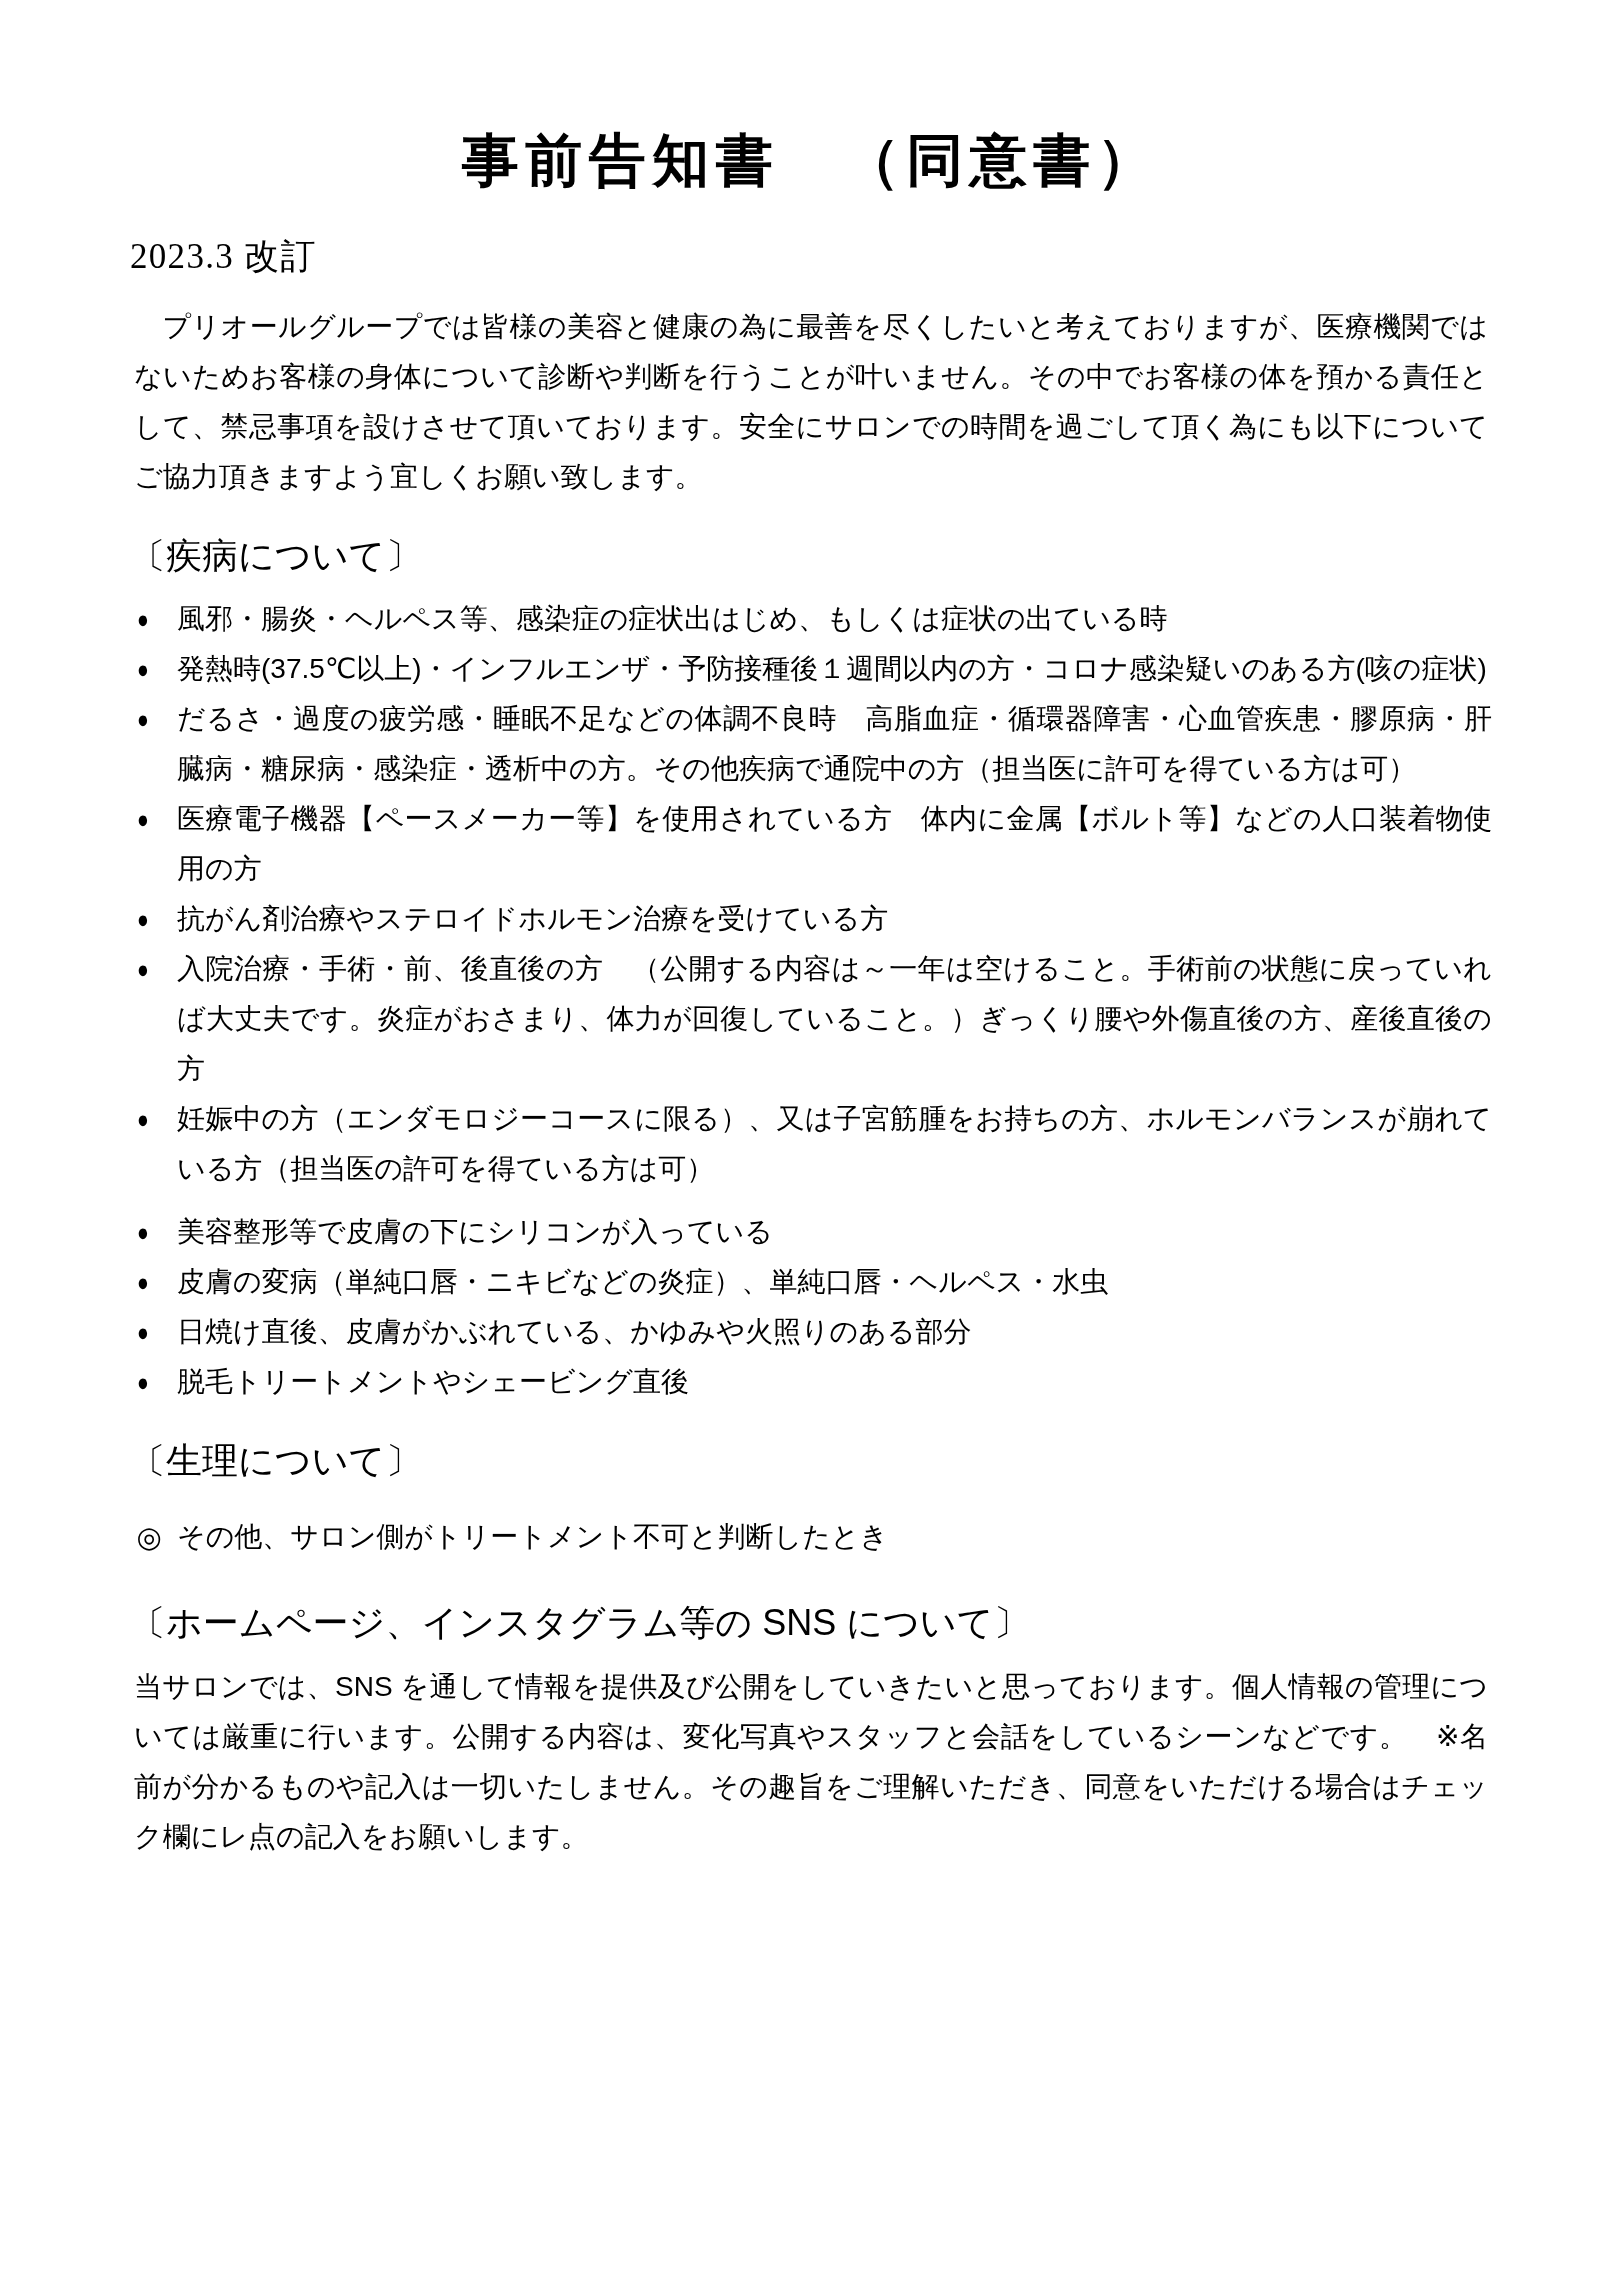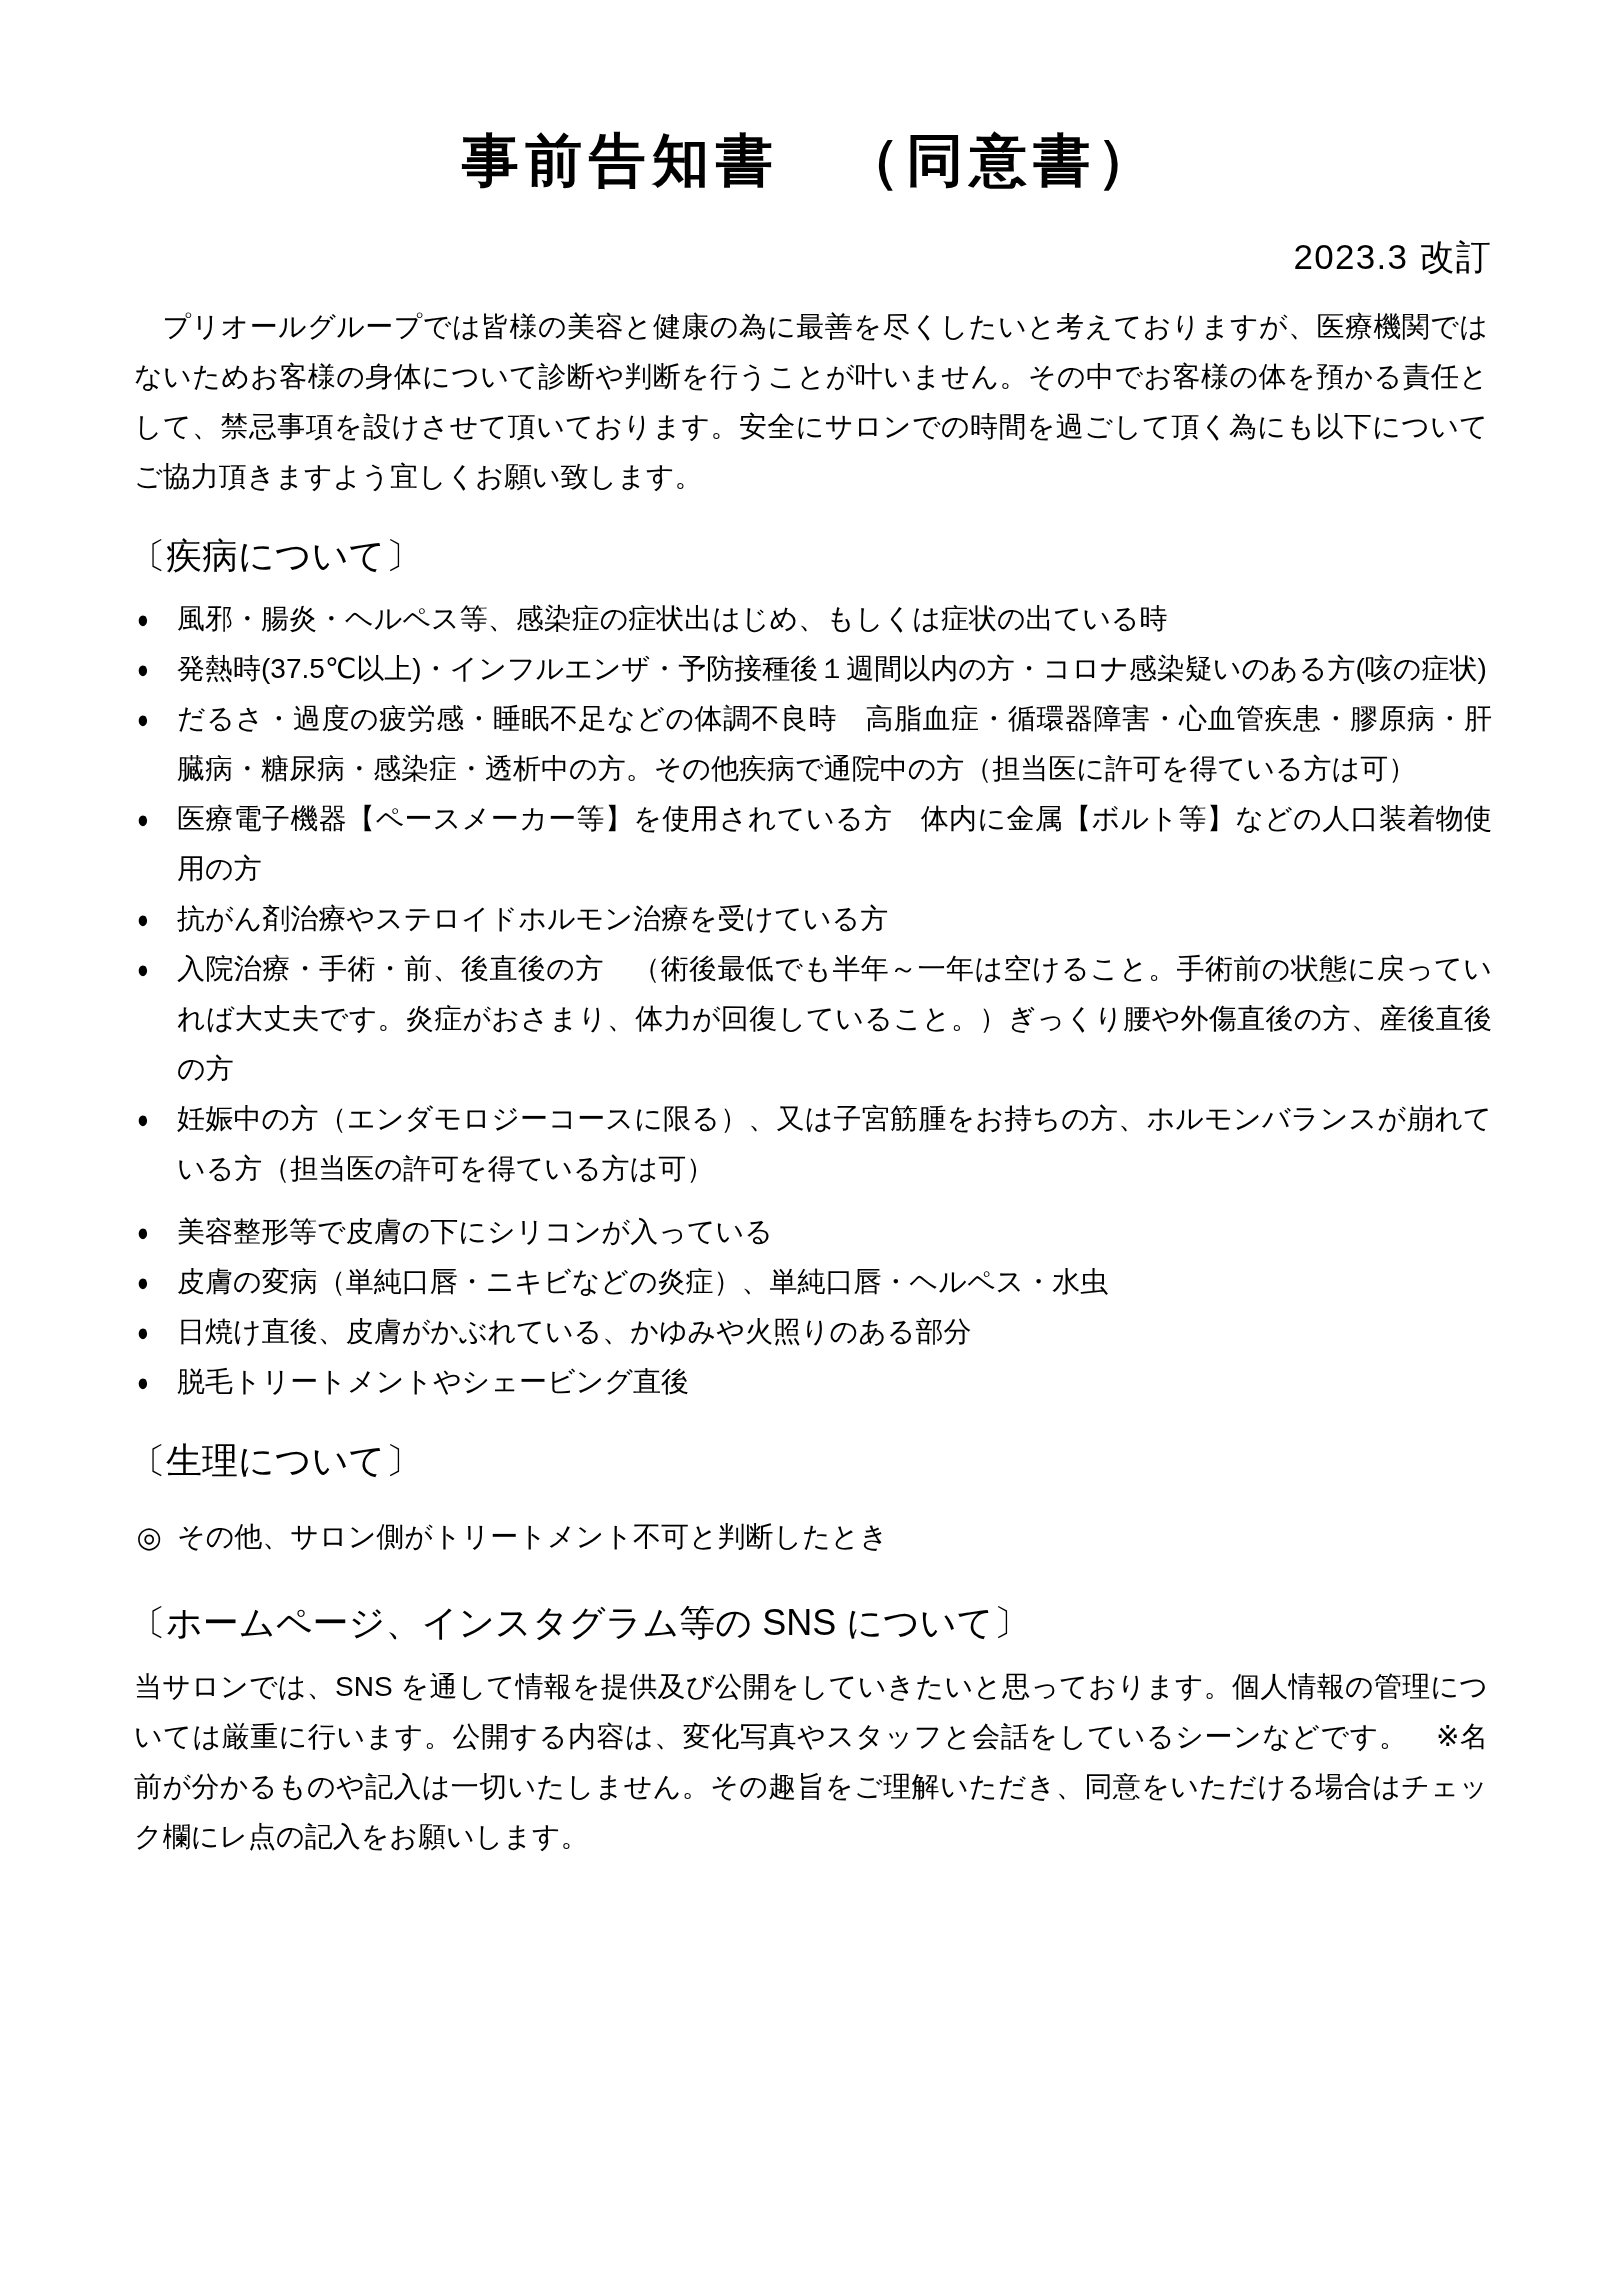--- a/index.html
+++ b/index.html
@@ -24,25 +24,25 @@
   .doc-title {
     text-align: center;
     font-size: 57px;
     font-weight: bold;
     line-height: 72px;
     letter-spacing: 6.5px;
     margin-top: 26px;
   }
 
   .revision {
-    text-align: right;
     font-size: 35px;
     line-height: 46px;
     margin-top: 36px;
     letter-spacing: 1.3px;
+    font-family: Liberation Serif, serif;
   }
 
   .para {
     text-align: justify;
     margin: 4px;
   }
   .intro { margin-top: 22px; }
 
   .section-heading {
     font-size: 36px;
@@ -139,21 +139,21 @@
           <span class="li-text">医療電子機器【ペースメーカー等】を使用されている方　体内に金属【ボルト等】などの人口装着物使用の方</span>
         </li>
 
         <li>
           <span class="bullet-marker">●</span>
           <span class="li-text">抗がん剤治療やステロイドホルモン治療を受けている方</span>
         </li>
 
         <li>
           <span class="bullet-marker">●</span>
-          <span class="li-text">入院治療・手術・前、後直後の方　（術後最低でも半年～一年は空けること。手術前の状態に戻っていれば大丈夫です。炎症がおさまり、体力が回復していること。）ぎっくり腰や外傷直後の方、産後直後の方</span>
+          <span class="li-text">入院治療・手術・前、後直後の方　（公開する内容は～一年は空けること。手術前の状態に戻っていれば大丈夫です。炎症がおさまり、体力が回復していること。）ぎっくり腰や外傷直後の方、産後直後の方</span>
         </li>
 
         <li>
           <span class="bullet-marker">●</span>
           <span class="li-text">妊娠中の方（エンダモロジーコースに限る）、又は子宮筋腫をお持ちの方、ホルモンバランスが崩れている方（担当医の許可を得ている方は可）</span>
         </li>
       </ul>
   </div>
 
   <div>

